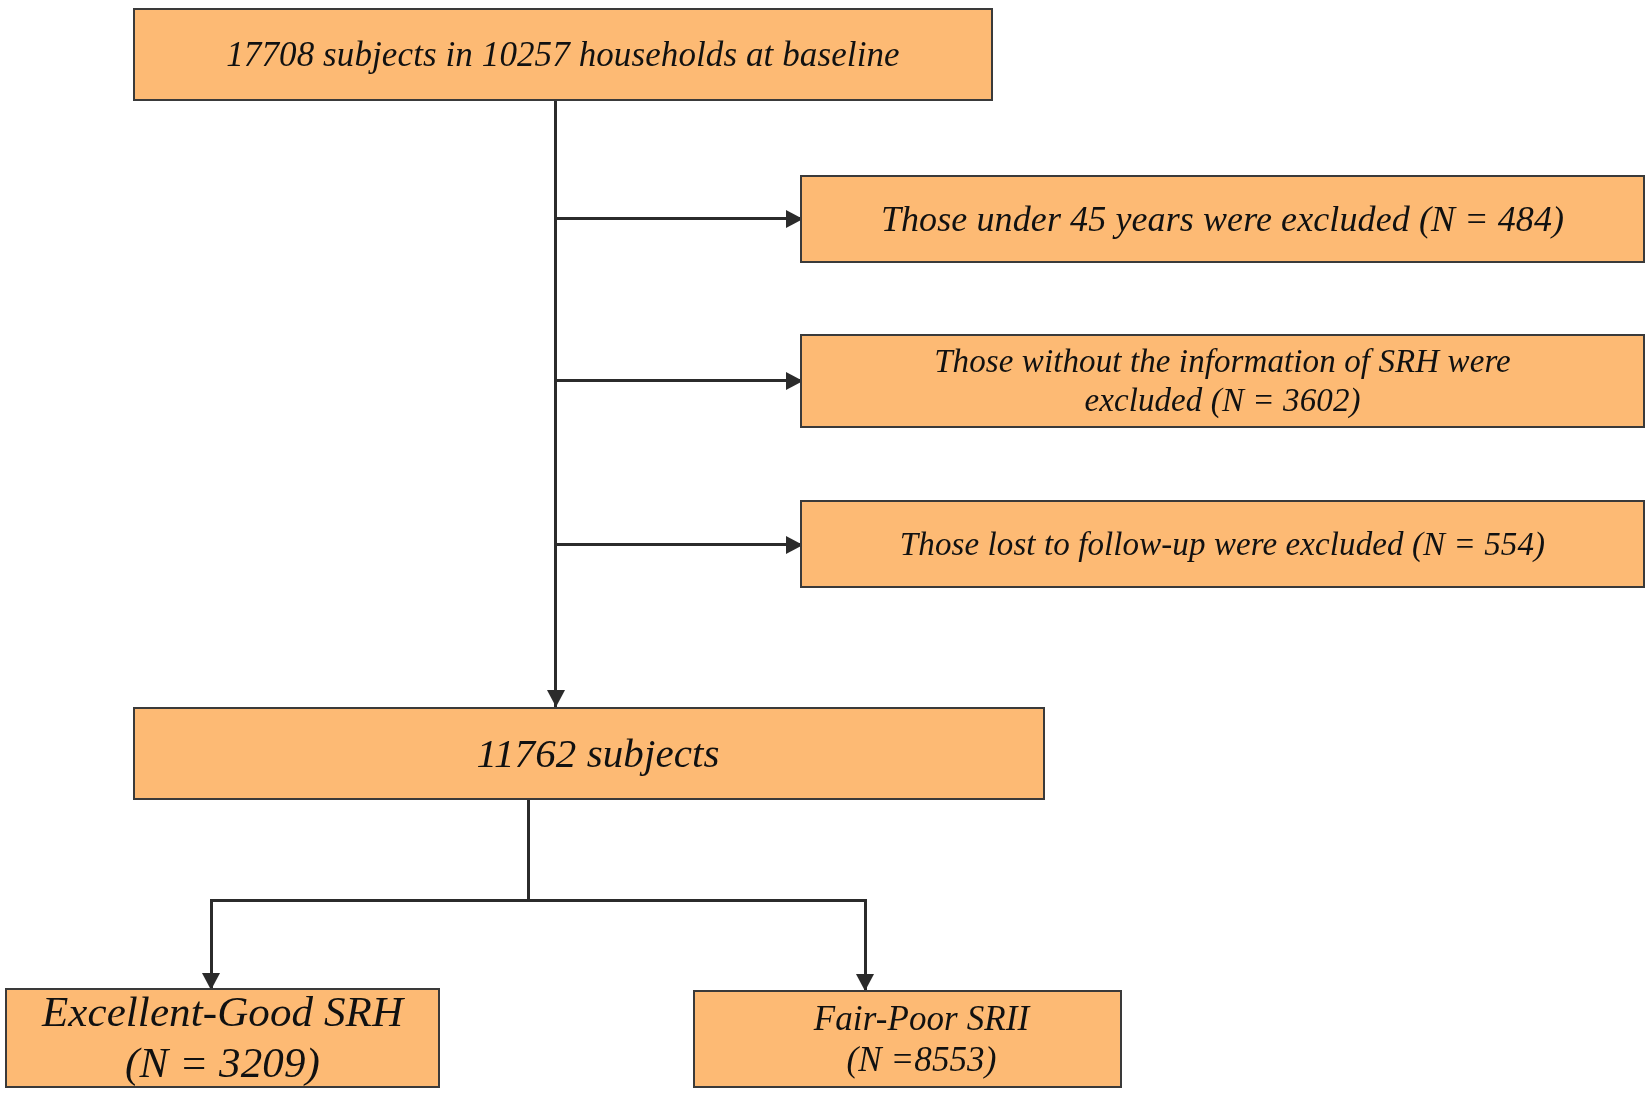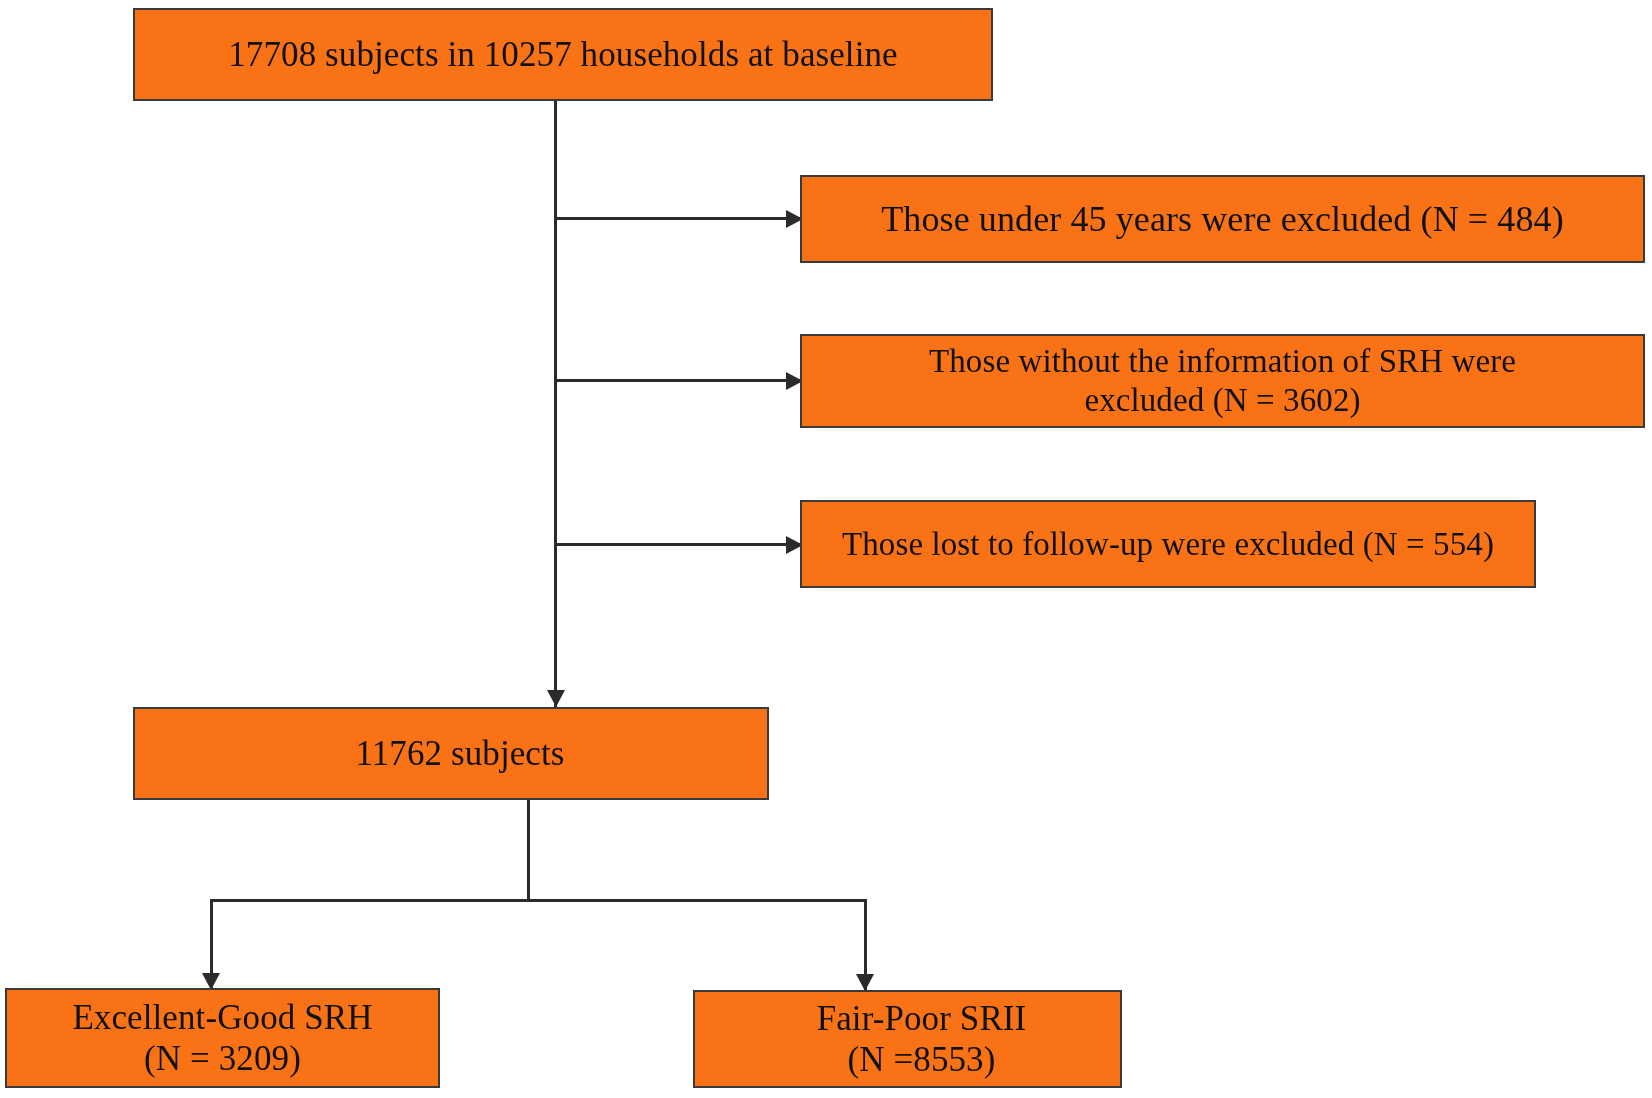--- a/index.html
+++ b/index.html
@@ -15,30 +15,31 @@
   #flowchart-canvas {
     position: relative;
     width: 1652px;
     height: 1098px;
     background: #ffffff;
     overflow: hidden;
   }
   .flow-box {
     position: absolute;
     box-sizing: border-box;
-    background: #f97316;
+    background: #fdba74;
     border: 2px solid #3a3a3a;
     display: flex;
     align-items: center;
     justify-content: center;
     text-align: center;
     line-height: 1.18;
     color: #111111;
     letter-spacing: 0.1px;
     padding: 2px 10px;
+    font-style: italic;
   }
   .flow-box .box-text {
     display: block;
     width: 100%;
     white-space: pre-line;
   }
 
   
   #box-baseline {
     left: 133px;  top: 8px;
@@ -50,34 +51,34 @@
     width: 845px; height: 88px;
     font-size: 36px;
   }
   #box-excluded-srh {
     left: 800px;  top: 334px;
     width: 845px; height: 94px;
     font-size: 33px;
   }
   #box-excluded-followup {
     left: 800px;  top: 500px;
-    width: 736px; height: 88px;
+    width: 845px; height: 88px;
     font-size: 33px;
     justify-content: flex-end;
   }
   #box-analysed {
     left: 133px;  top: 707px;
-    width: 636px; height: 93px;
-    font-size: 35px;
+    width: 912px; height: 93px;
+    font-size: 41px;
     padding-left: 28px;
   }
   #box-excellent-good {
     left: 5px;    top: 988px;
     width: 435px; height: 100px;
-    font-size: 35px;
+    font-size: 43px;
   }
   #box-fair-poor {
     left: 693px;  top: 990px;
     width: 429px; height: 98px;
     font-size: 35px;
     padding-left: 38px;
   }
 
   
   .conn {

